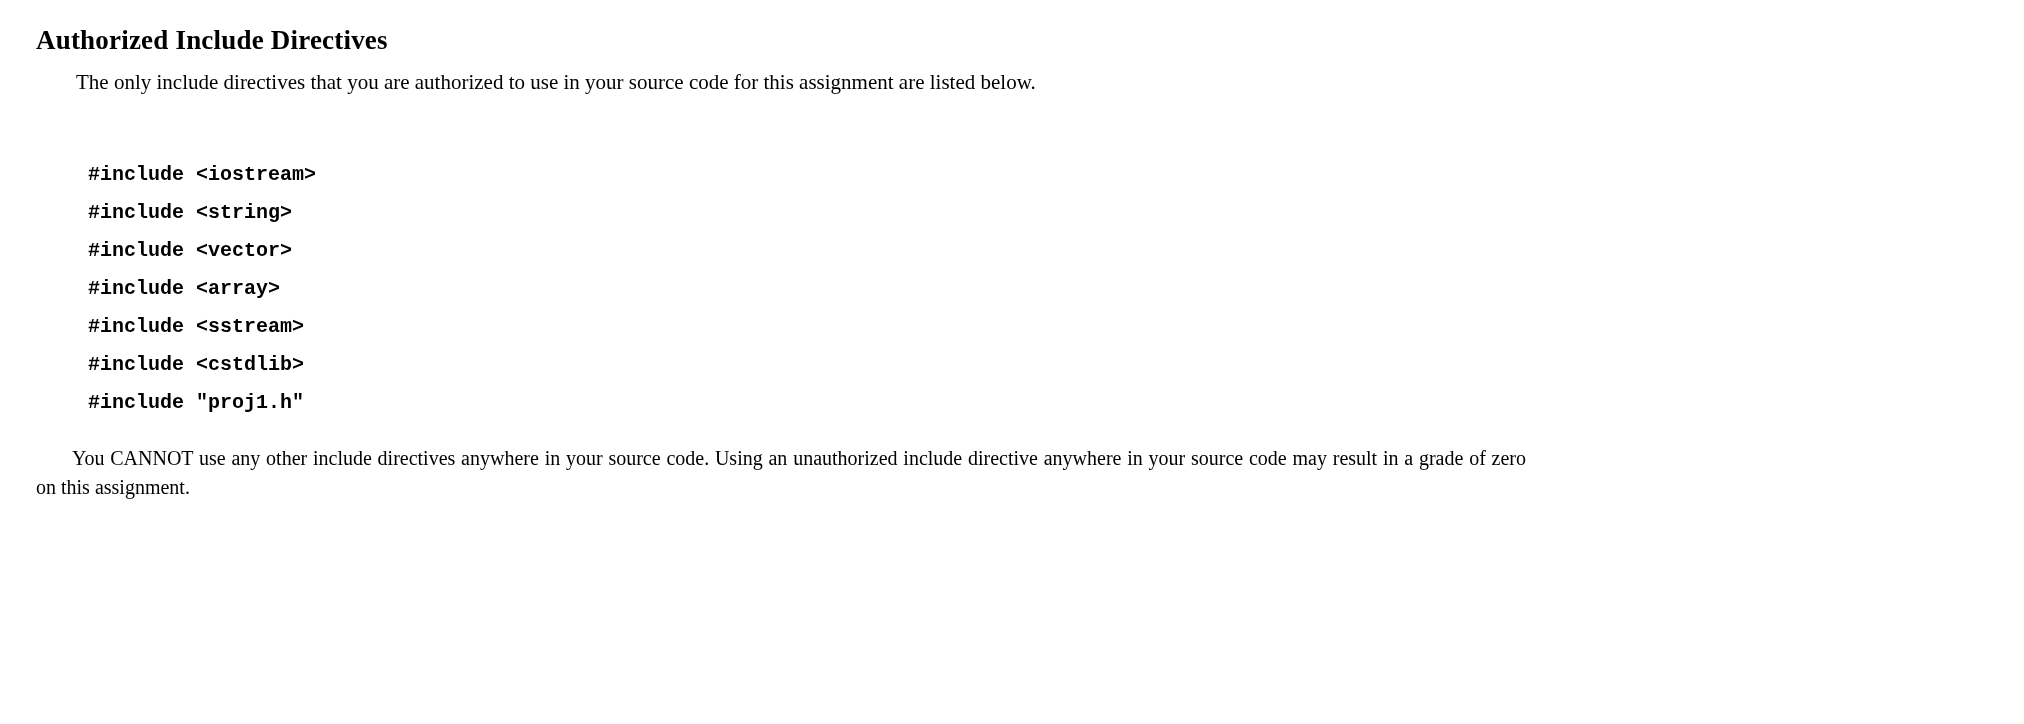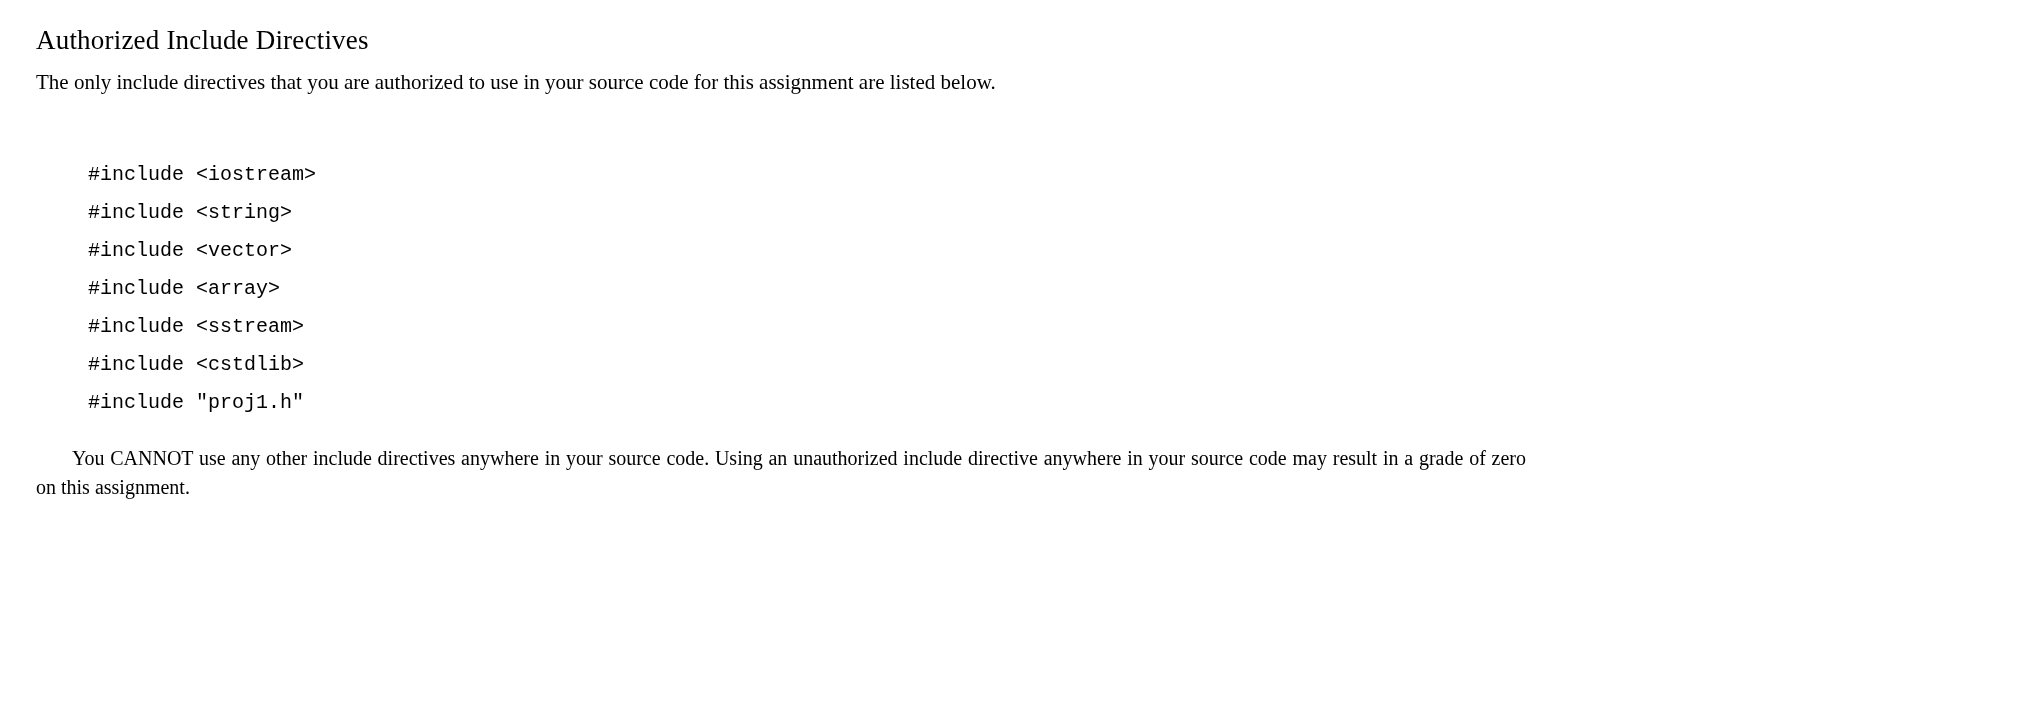--- a/index.html
+++ b/index.html
@@ -6,33 +6,34 @@
       font-family: "Times New Roman", Times, serif;
       font-size: 21px;
       background: #fff;
       color: #000;
       margin: 0;
       padding: 25px 36px;
       width: 2024px;
       box-sizing: border-box;
     }
     .heading {
-      font-weight: normal;
+      font-weight: bold;
       font-size: 27px;
       margin-bottom: 12px;
       letter-spacing: 0.2px;
     }
     .intro {
       font-size: 21px;
       margin-bottom: 22px;
       line-height: 1.35;
+      margin-left: 40px;
     }
     .code-block {
       font-family: "Courier New", Courier, monospace;
-      font-weight: normal;
+      font-weight: bold;
       font-size: 20px;
       line-height: 1.9;
       margin-left: 52px;
       margin-bottom: 22px;
       white-space: pre;
     }
     .warning {
       font-size: 20px;
       line-height: 1.45;
       text-align: justify;

